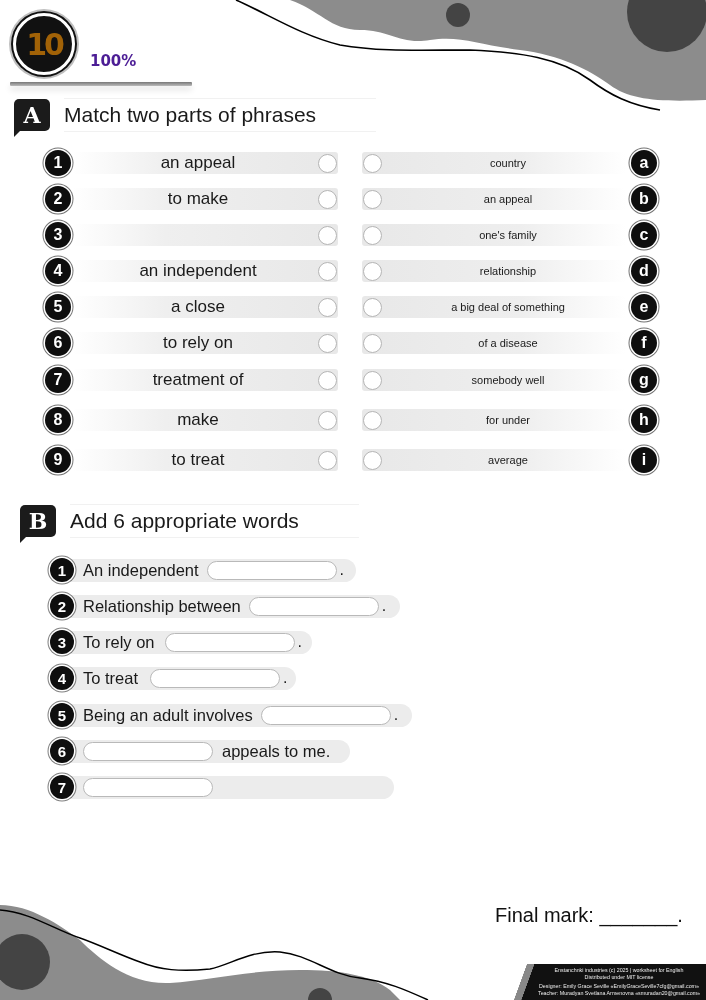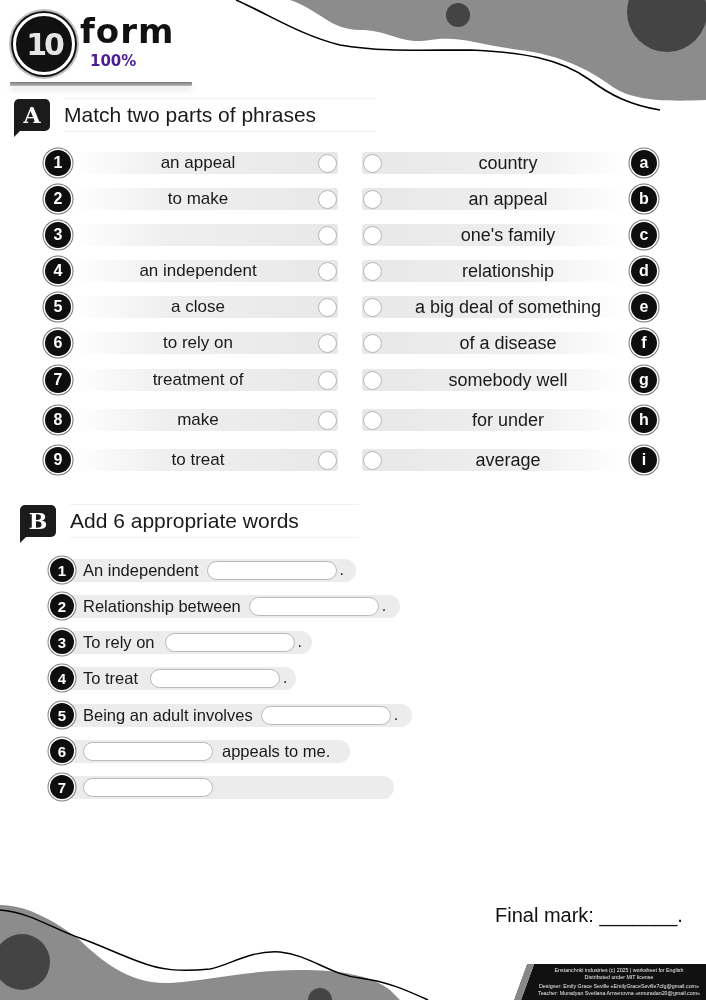--- a/index.html
+++ b/index.html
@@ -7,21 +7,21 @@
   body { position: relative; font-family: "Liberation Sans", "DejaVu Sans", sans-serif; color: #1a1a1a; }
 
   .deco { position: absolute; pointer-events: none; }
   .deco-top { left: 0; top: 0; width: 706px; height: 120px; }
   .deco-bottom { left: 0; top: 880px; width: 706px; height: 120px; }
 
   
   .header { position: absolute; left: 8px; top: 8px; width: 180px; height: 72px; }
   .grade-badge { position: absolute; left: 5px; top: 5px; width: 62px; height: 62px; border-radius: 50%;
     background: #111; border: 3px solid #fff; box-shadow: 0 0 0 2px #111, 0 0 0 4px rgba(0,0,0,.25);
-    color: #e5e5e5; font-family: "DejaVu Sans", sans-serif; font-weight: bold; font-size: 30px; letter-spacing: -3px;
+    color: #a16207; font-family: "DejaVu Sans", sans-serif; font-weight: bold; font-size: 30px; letter-spacing: -3px;
     display: flex; align-items: center; justify-content: center; }
   .form-word { position: absolute; left: 72px; top: 6px; font-family: "DejaVu Sans", sans-serif; font-weight: 900;
     font-size: 34px; line-height: 34px; color: #111; letter-spacing: 1px; }
   .form-pct { position: absolute; left: 82px; top: 44px; font-family: "DejaVu Sans", sans-serif; font-weight: bold;
     font-size: 15px; color: #4c1d95; }
   .header-line { position: absolute; left: 2px; top: 74px; width: 182px; height: 4px;
     background: linear-gradient(#777, #bbb); border-radius: 1px; box-shadow: 0 4px 6px rgba(0,0,0,.12); }
 
   
   .section-head { position: absolute; display: flex; align-items: center; }
@@ -42,21 +42,21 @@
     box-shadow: 0 0 0 1.5px #fff, 0 0 0 2.5px rgba(0,0,0,.55); }
   .left-badge { left: 45px; top: 1px; }
   .right-badge { left: 631px; top: 1px; }
   .left-bar { position: absolute; left: 72px; top: 3px; width: 266px; height: 22px; border-radius: 3px;
     background: linear-gradient(90deg, #ffffff 0%, #efefef 35%, #e8e8e8 100%); }
   .left-text { position: absolute; left: 72px; top: 3px; width: 252px; height: 22px; line-height: 22px;
     text-align: center; font-size: 17px; color: #1a1a1a; }
   .right-bar { position: absolute; left: 362px; top: 3px; width: 264px; height: 22px; border-radius: 3px;
     background: linear-gradient(90deg, #e8e8e8 0%, #eeeeee 60%, #ffffff 100%); }
   .right-text { position: absolute; left: 388px; top: 3px; width: 240px; height: 22px; line-height: 22px;
-    text-align: center; font-size: 18px; color: #1a1a1a; }
+    text-align: center; font-size: 11px; color: #1a1a1a; }
   .radio { position: absolute; width: 19px; height: 19px; border-radius: 50%; background: #fff;
     border: 1.5px solid #b5b5b5; top: 4.5px; cursor: pointer; }
   .radio-left { left: 318px; }
   .radio-right { left: 363px; }
 
   
   .fill-row { position: absolute; left: 50px; height: 24px; display: flex; align-items: center; }
   .fill-pill { position: absolute; top: 1px; height: 23px; border-radius: 12px; background: #ececec; }
   .fill-badge { position: relative; width: 24px; height: 24px; border-radius: 50%; background: #0e0e0e; color: #fff;
     font-weight: bold; font-size: 15px; display: flex; align-items: center; justify-content: center;
@@ -89,21 +89,20 @@
 
 <svg class="deco deco-bottom" viewBox="0 880 706 120">
   <path d="M0 905 C30 905 60 925 80 940 C100 960 130 985 170 983 C210 980 250 970 300 970 C340 970 370 975 390 990 L400 1000 L0 1000 Z" fill="#8c8c8c"></path>
   <circle cx="22" cy="962" r="28" fill="#444"></circle>
   <circle cx="320" cy="1000" r="12" fill="#444"></circle>
   <path d="M0 910 C30 912 55 930 80 938 C100 945 120 955 140 962 C160 970 180 972 210 969 C230 965 250 950 280 952 C310 955 330 975 360 978 C390 982 410 992 428 1000" fill="none" stroke="#000" stroke-width="1.4"></path>
 </svg>
 
 <div class="header">
   <div class="grade-badge">10</div>
-  <div class="form-word">form</div>
   <div class="form-pct">100%</div>
   <div class="header-line"></div>
 </div>
 
 <div class="section-head" id="secA">
   <div class="section-letter">A</div>
   <div class="section-title">Match two parts of phrases</div>
 </div>
 
 <div>

